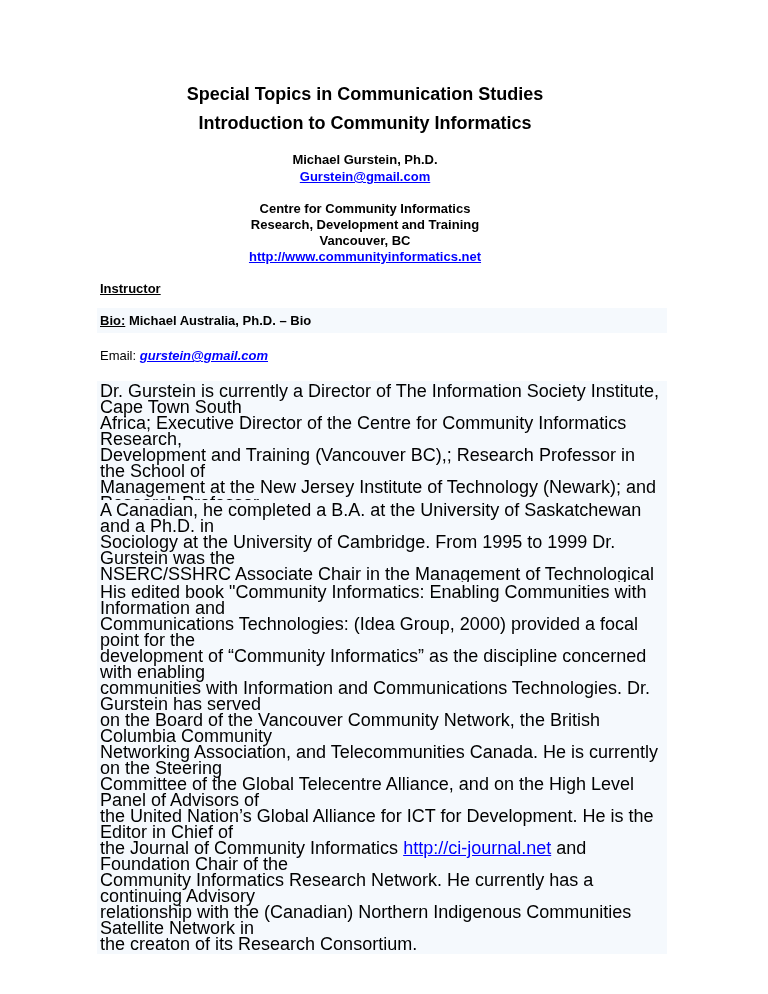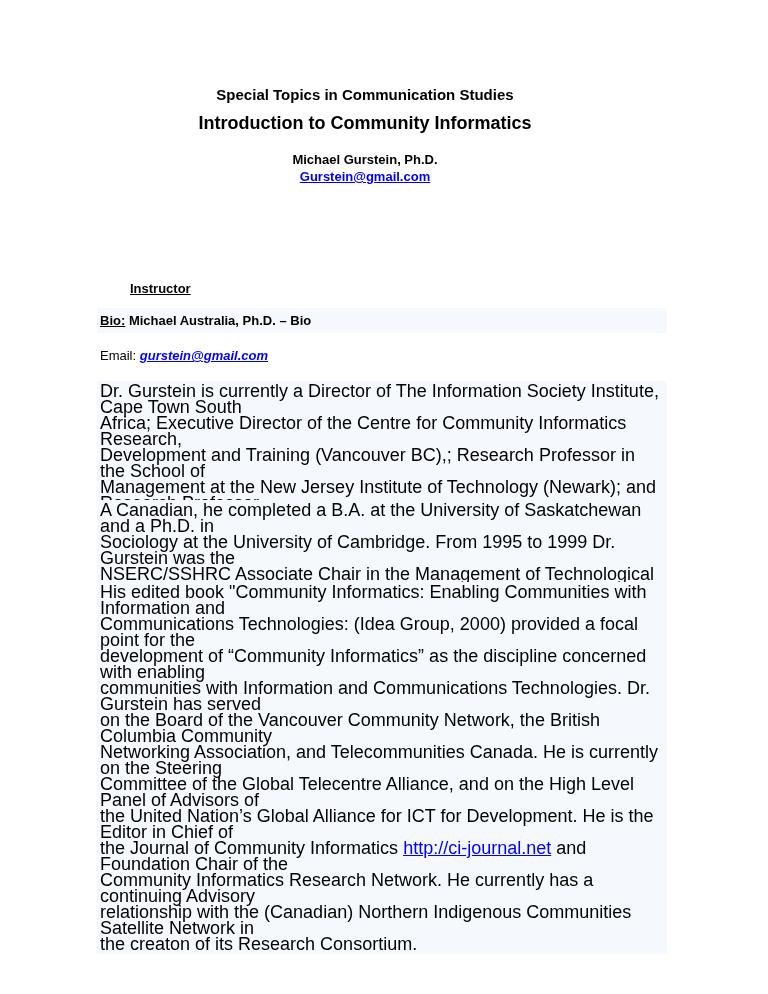--- a/index.html
+++ b/index.html
@@ -21,34 +21,33 @@
 
   .header-block {
     position: absolute;
     left: 100px;
     top: 86px;
     width: 530px;
     text-align: center;
     font-weight: bold;
     font-size: 13px;
   }
-  .doc-title    { font-size: 15px; line-height: 17px; }
+  .doc-title    { font-size: 18px; line-height: 17px; }
   .doc-subtitle { font-size: 18px; line-height: 17px; margin-top: 12px; }
   .author-name  { margin-top: 19px; line-height: 17px; }
   .author-email { line-height: 17px; }
   .org-block    { margin-top: 16px; line-height: 16px; }
 
   .instructor-heading {
     position: absolute;
     left: 100px;
     top: 281px;
     font-size: 13px;
     font-weight: bold;
     text-decoration: underline;
-    margin-left: 30px;
   }
 
   .bio-row {
     position: absolute;
     left: 97px;
     top: 308px;
     width: 570px;
     height: 25px;
     line-height: 25px;
     background: var(--hl);
@@ -87,20 +86,26 @@
 </head>
 <body>
 
 <div class="page">
 
   <div class="header-block">
     <div class="doc-title">Special Topics in Communication Studies</div>
     <div class="doc-subtitle">Introduction to Community Informatics</div>
     <div class="author-name">Michael Gurstein, Ph.D.</div>
     <div class="author-email"><a>Gurstein@gmail.com</a></div>
+    <div class="org-block">
+      <div>Centre for Community Informatics</div>
+      <div>Research, Development and Training</div>
+      <div>Vancouver, BC</div>
+      <div><a>http://www.communityinformatics.net</a></div>
+    </div>
   </div>
 
   <div class="instructor-heading">Instructor</div>
 
   <div class="bio-row">
     <span class="bio-label">Bio:</span>
     <span>Michael Australia, Ph.D. – Bio</span>
   </div>
 
   <div class="email-row">

